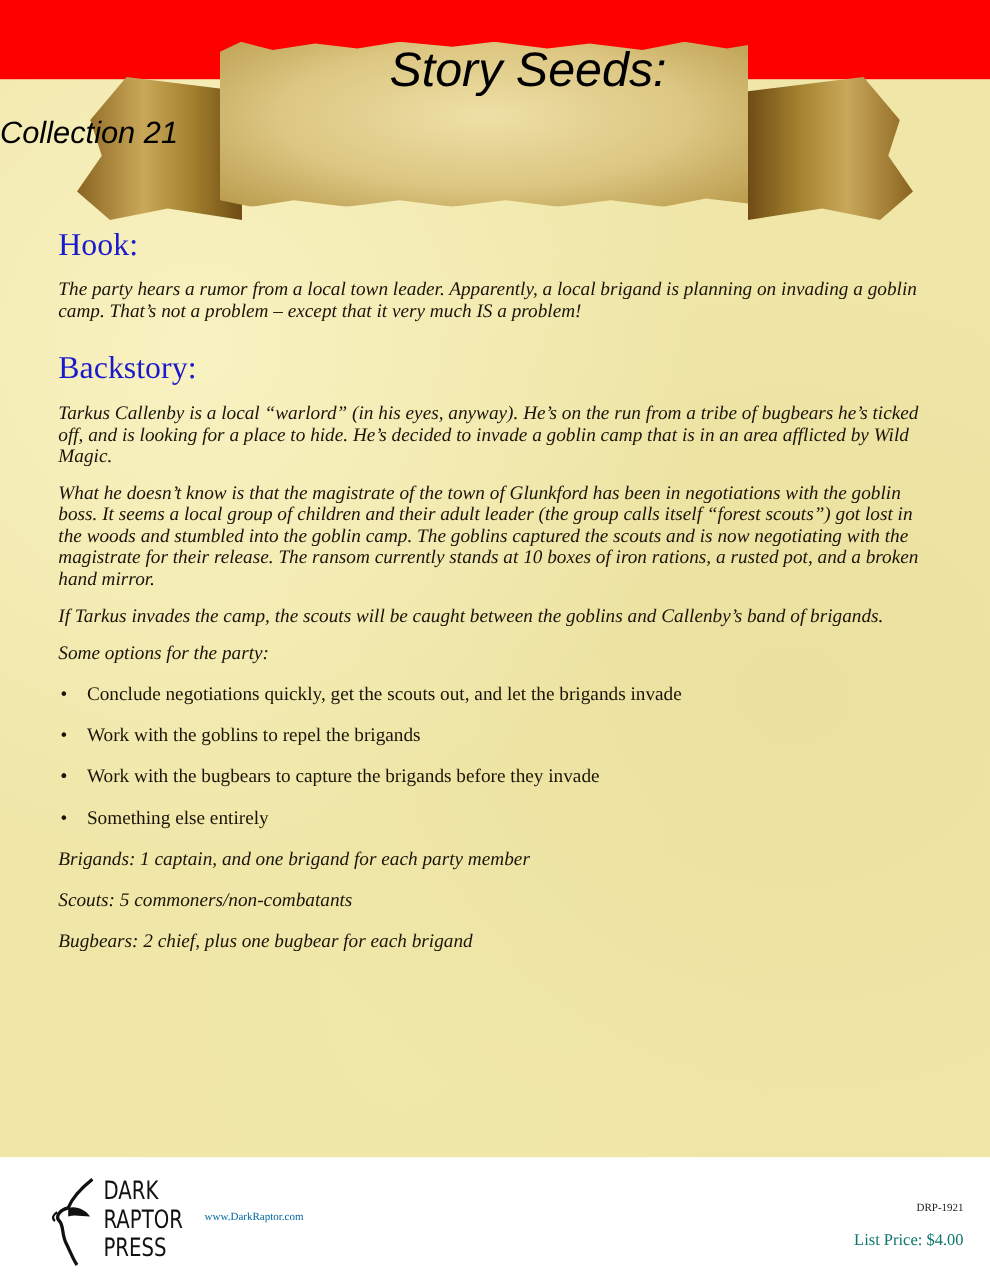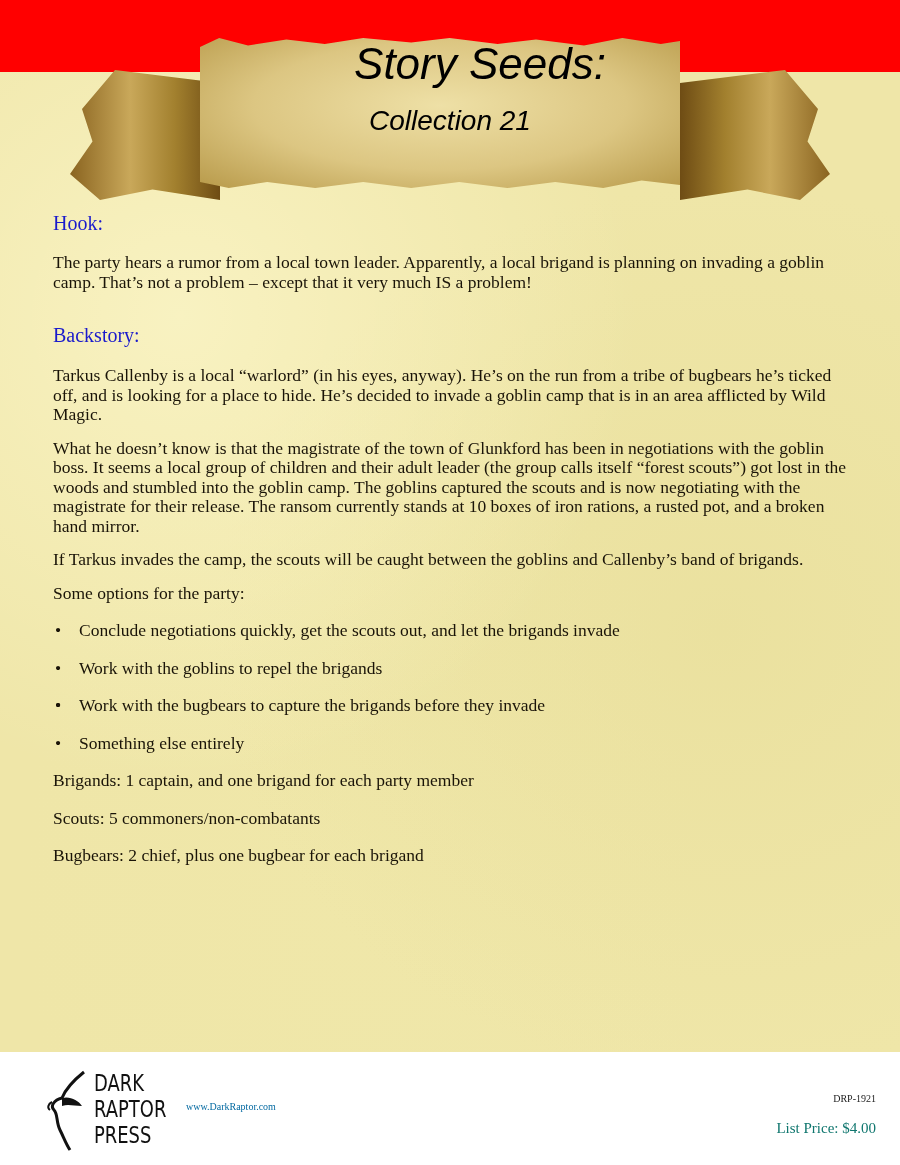--- a/index.html
+++ b/index.html
@@ -15,24 +15,24 @@
   .scroll .main { position:absolute; left:140px; top:8px; width:480px; height:150px;
     background: radial-gradient(ellipse at 50% 45%, #eee0a6 0%, #dcc682 55%, #b89a4a 100%);
     clip-path: polygon(0 6%,4% 0,10% 5%,18% 1%,26% 4%,34% 0,44% 3%,52% 0,62% 4%,70% 1%,80% 5%,88% 0,96% 4%,100% 2%,100% 98%,92% 95%,84% 100%,74% 96%,64% 100%,54% 96%,44% 100%,34% 96%,24% 100%,14% 96%,6% 100%,0 96%); }
   .scroll .curl-l { position:absolute; left:10px; top:40px; width:150px; height:130px;
     background: linear-gradient(90deg,#8a6420,#c9a85a 40%,#a2802e 70%,#6e4c14);
     clip-path: polygon(30% 0,100% 10%,100% 100%,55% 92%,20% 100%,0 80%,15% 55%,8% 30%); }
   .scroll .curl-r { position:absolute; right:10px; top:40px; width:150px; height:130px;
     background: linear-gradient(270deg,#8a6420,#c9a85a 40%,#a2802e 70%,#6e4c14);
     clip-path: polygon(70% 0,0 10%,0 100%,45% 92%,80% 100%,100% 80%,85% 55%,92% 30%); }
   .title { position:absolute; left:0; top:42px; width:900px; text-align:center; font-family:"Liberation Sans", sans-serif; font-style:italic; font-size:44px; color:#000; line-height:1;padding-left:30px; }
-  .subtitle { position:absolute; left:0; top:107px; width:900px; text-align:center; font-family:"Liberation Sans", sans-serif; font-style:italic; font-size:28px; color:#000; line-height:1; }
+  .subtitle { position:absolute; left:0; top:107px; width:900px; text-align:left; font-family:"Liberation Sans", sans-serif; font-style:italic; font-size:28px; color:#000; line-height:1; }
   .content { position:absolute; left:53px; top:205px; width:800px; color:#1a1408; font-size:17.5px; line-height:19.5px; }
-  h2 { font-family:"Liberation Serif", serif; font-weight:normal; color:#1a1acc; font-size:20px; margin:0; line-height:36px; }
-  p { margin:0; }
+  h2 { font-family:"Liberation Serif", serif; font-weight:normal; color:#1a1acc; font-size:29px; margin:0; line-height:36px; }
+  p { margin:0;font-style:italic; }
   .hook-h { margin-top:0; }
   .hook-p { margin-top:12px; }
   .back-h { margin-top:25px; }
   .back-p1 { margin-top:13px; }
   .para { margin-top:14px; }
   ul { list-style:none; margin:0; padding:0; }
   li { position:relative; padding-left:26px; margin-top:18px; }
   li .dot { position:absolute; left:2px; top:0; }
   .stat { margin-top:18px; }
   .footer-logo { position:absolute; left:44px; top:1070px; width:130px; height:82px; }

